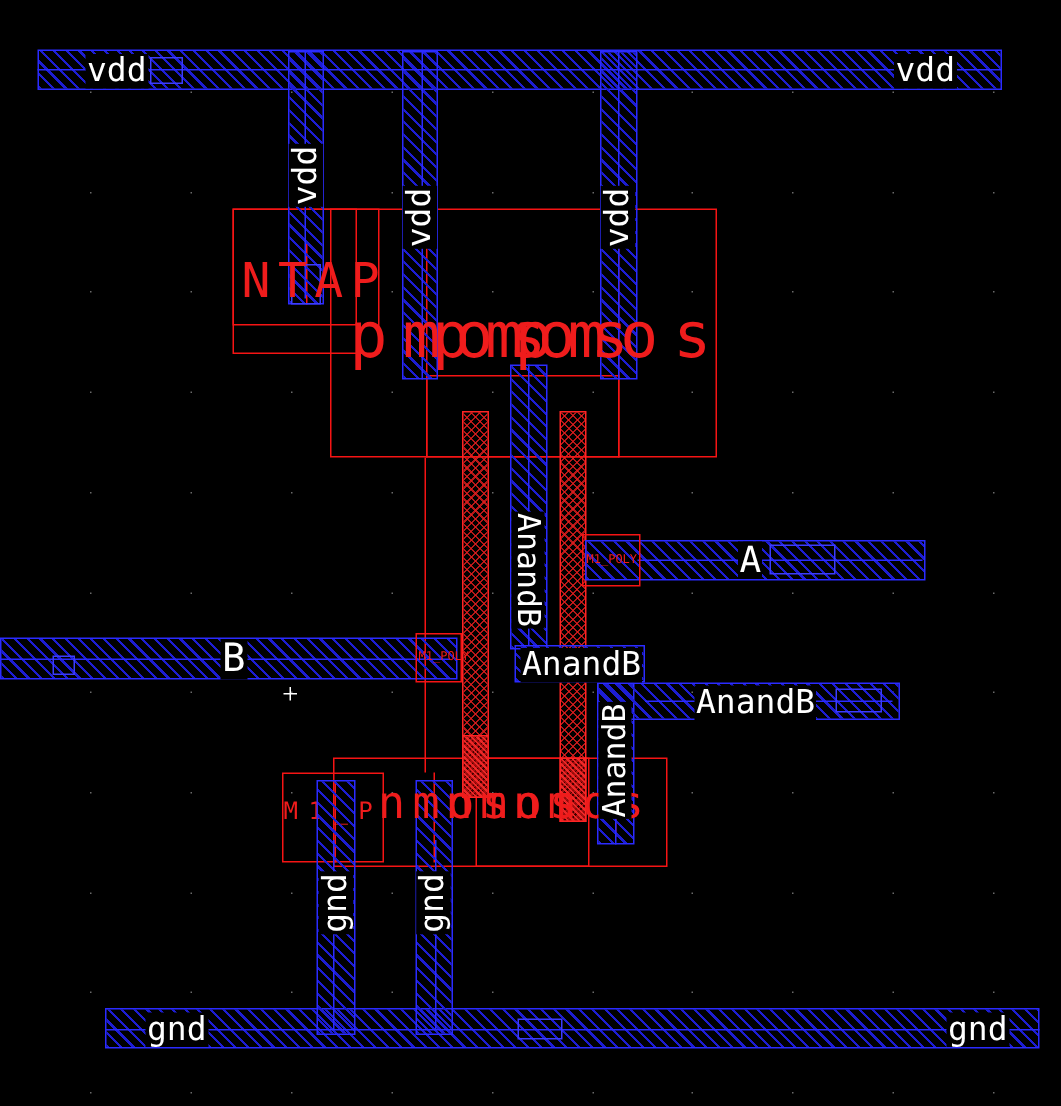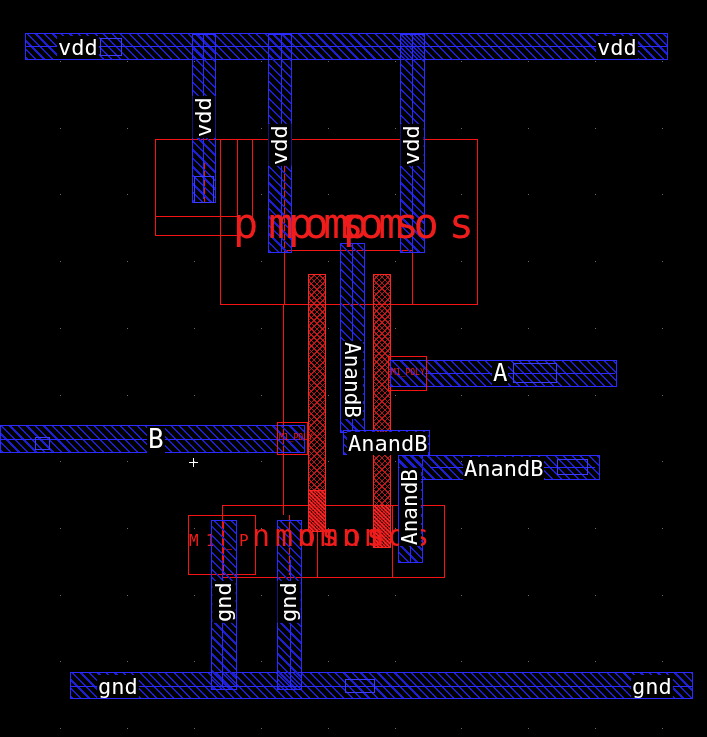--- a/index.html
+++ b/index.html
@@ -208,20 +208,21 @@
   <div class="mbox" style="left:345px;top:679px;width:30px;height:14px;"></div>
   <div class="mbox" style="left:35px;top:437px;width:15px;height:13px;"></div>
   <div class="mbox" style="left:513px;top:363px;width:44px;height:20px;"></div>
   <div class="mbox" style="left:557px;top:459px;width:31px;height:16px;"></div>
 
   <div class="rbox" style="left:388px;top:356px;width:39px;height:35px;z-index:3;"></div>
   <div class="rbox" style="left:277px;top:422px;width:31px;height:33px;z-index:3;"></div>
   <div class="rtext" style="left:391px;top:369px;font-size:8px;">M1_POLY</div>
   <div class="rtext" style="left:279px;top:434px;font-size:8px;">M1_POLY</div>
 
+  <div class="rtext" style="left:161px;top:171px;font-size:32px;letter-spacing:5px;">NTAP</div>
   <div class="rtext" style="left:233px;top:203px;font-size:42px;letter-spacing:10px;">pmos</div>
   <div class="rtext" style="left:288px;top:203px;font-size:42px;letter-spacing:10px;">pmos</div>
   <div class="rtext" style="left:343px;top:203px;font-size:42px;letter-spacing:10px;">pmos</div>
   <div class="rtext" style="left:252px;top:521px;font-size:30px;letter-spacing:5px;">nmos</div>
   <div class="rtext" style="left:297px;top:521px;font-size:30px;letter-spacing:5px;">nmos</div>
   <div class="rtext" style="left:342px;top:521px;font-size:30px;letter-spacing:5px;">nmos</div>
   <div class="rtext under" style="left:189px;top:533px;font-size:16px;letter-spacing:7px;">M1_P</div>
 
   <div class="wlabel" style="left:57px;top:36px;font-size:22px;">vdd</div>
   <div class="wlabel" style="left:596px;top:36px;font-size:22px;">vdd</div>

